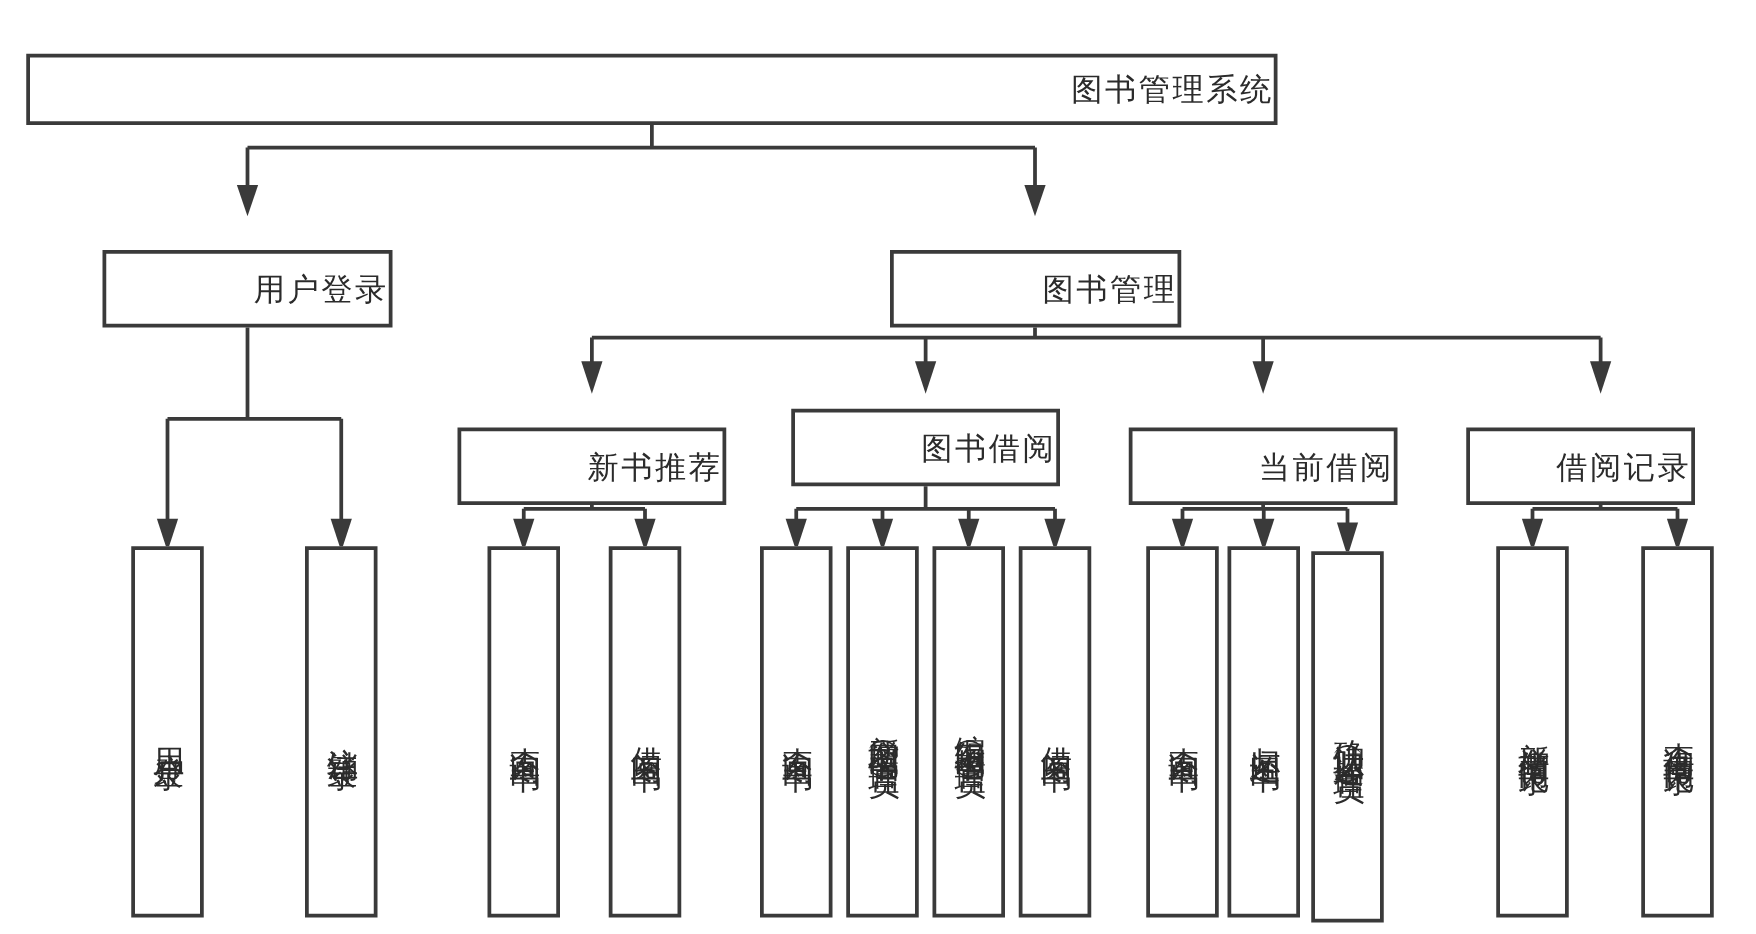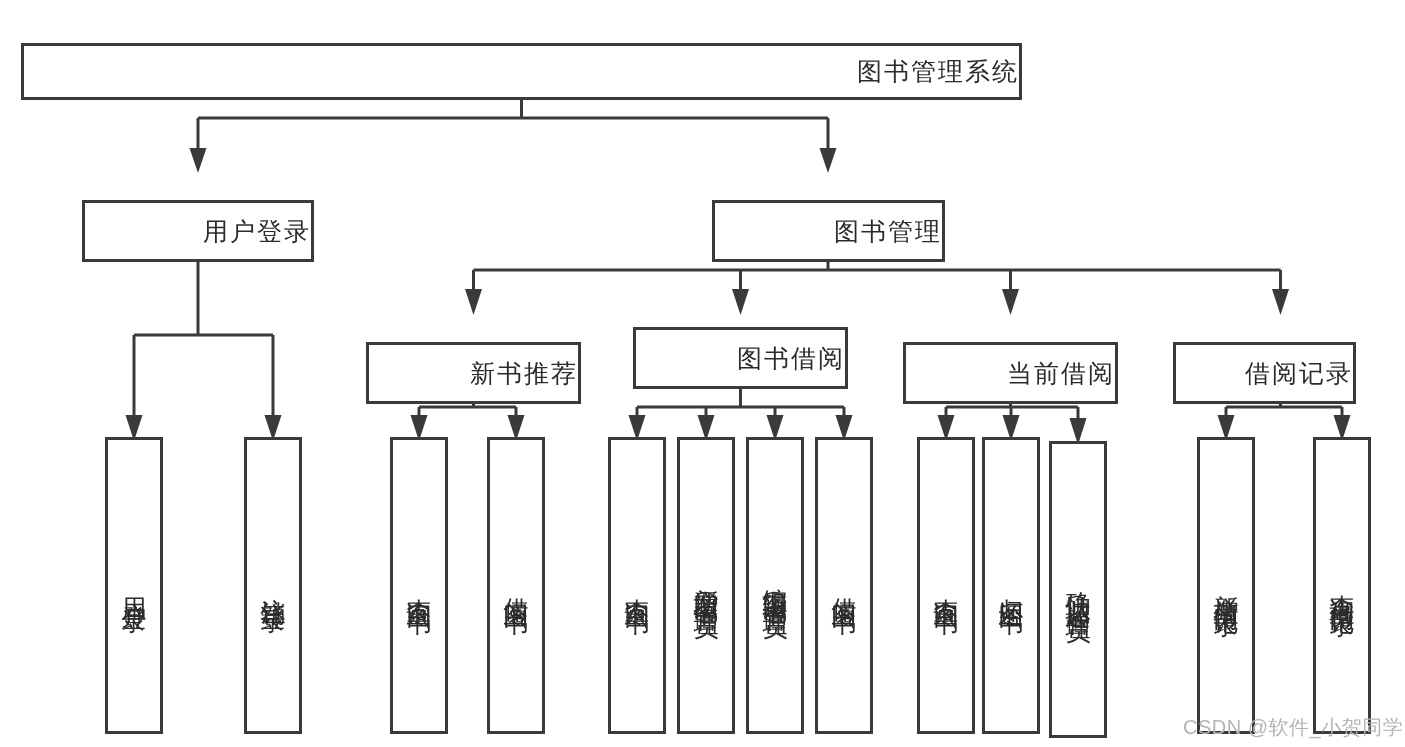--- a/index.html
+++ b/index.html
@@ -179,15 +179,14 @@
     <span class="vtext">确认归还（管理员）</span>
   </div>
 
   <div class="leaf" style="left:1197px;">
     <span class="vtext">新增借阅记录</span>
   </div>
   <div class="leaf" style="left:1313px;">
     <span class="vtext">查询借阅记录</span>
   </div>
 
-  <div class="watermark">CSDN @软件_小贺同学</div>
 
 </div>
 
 </body></html>

